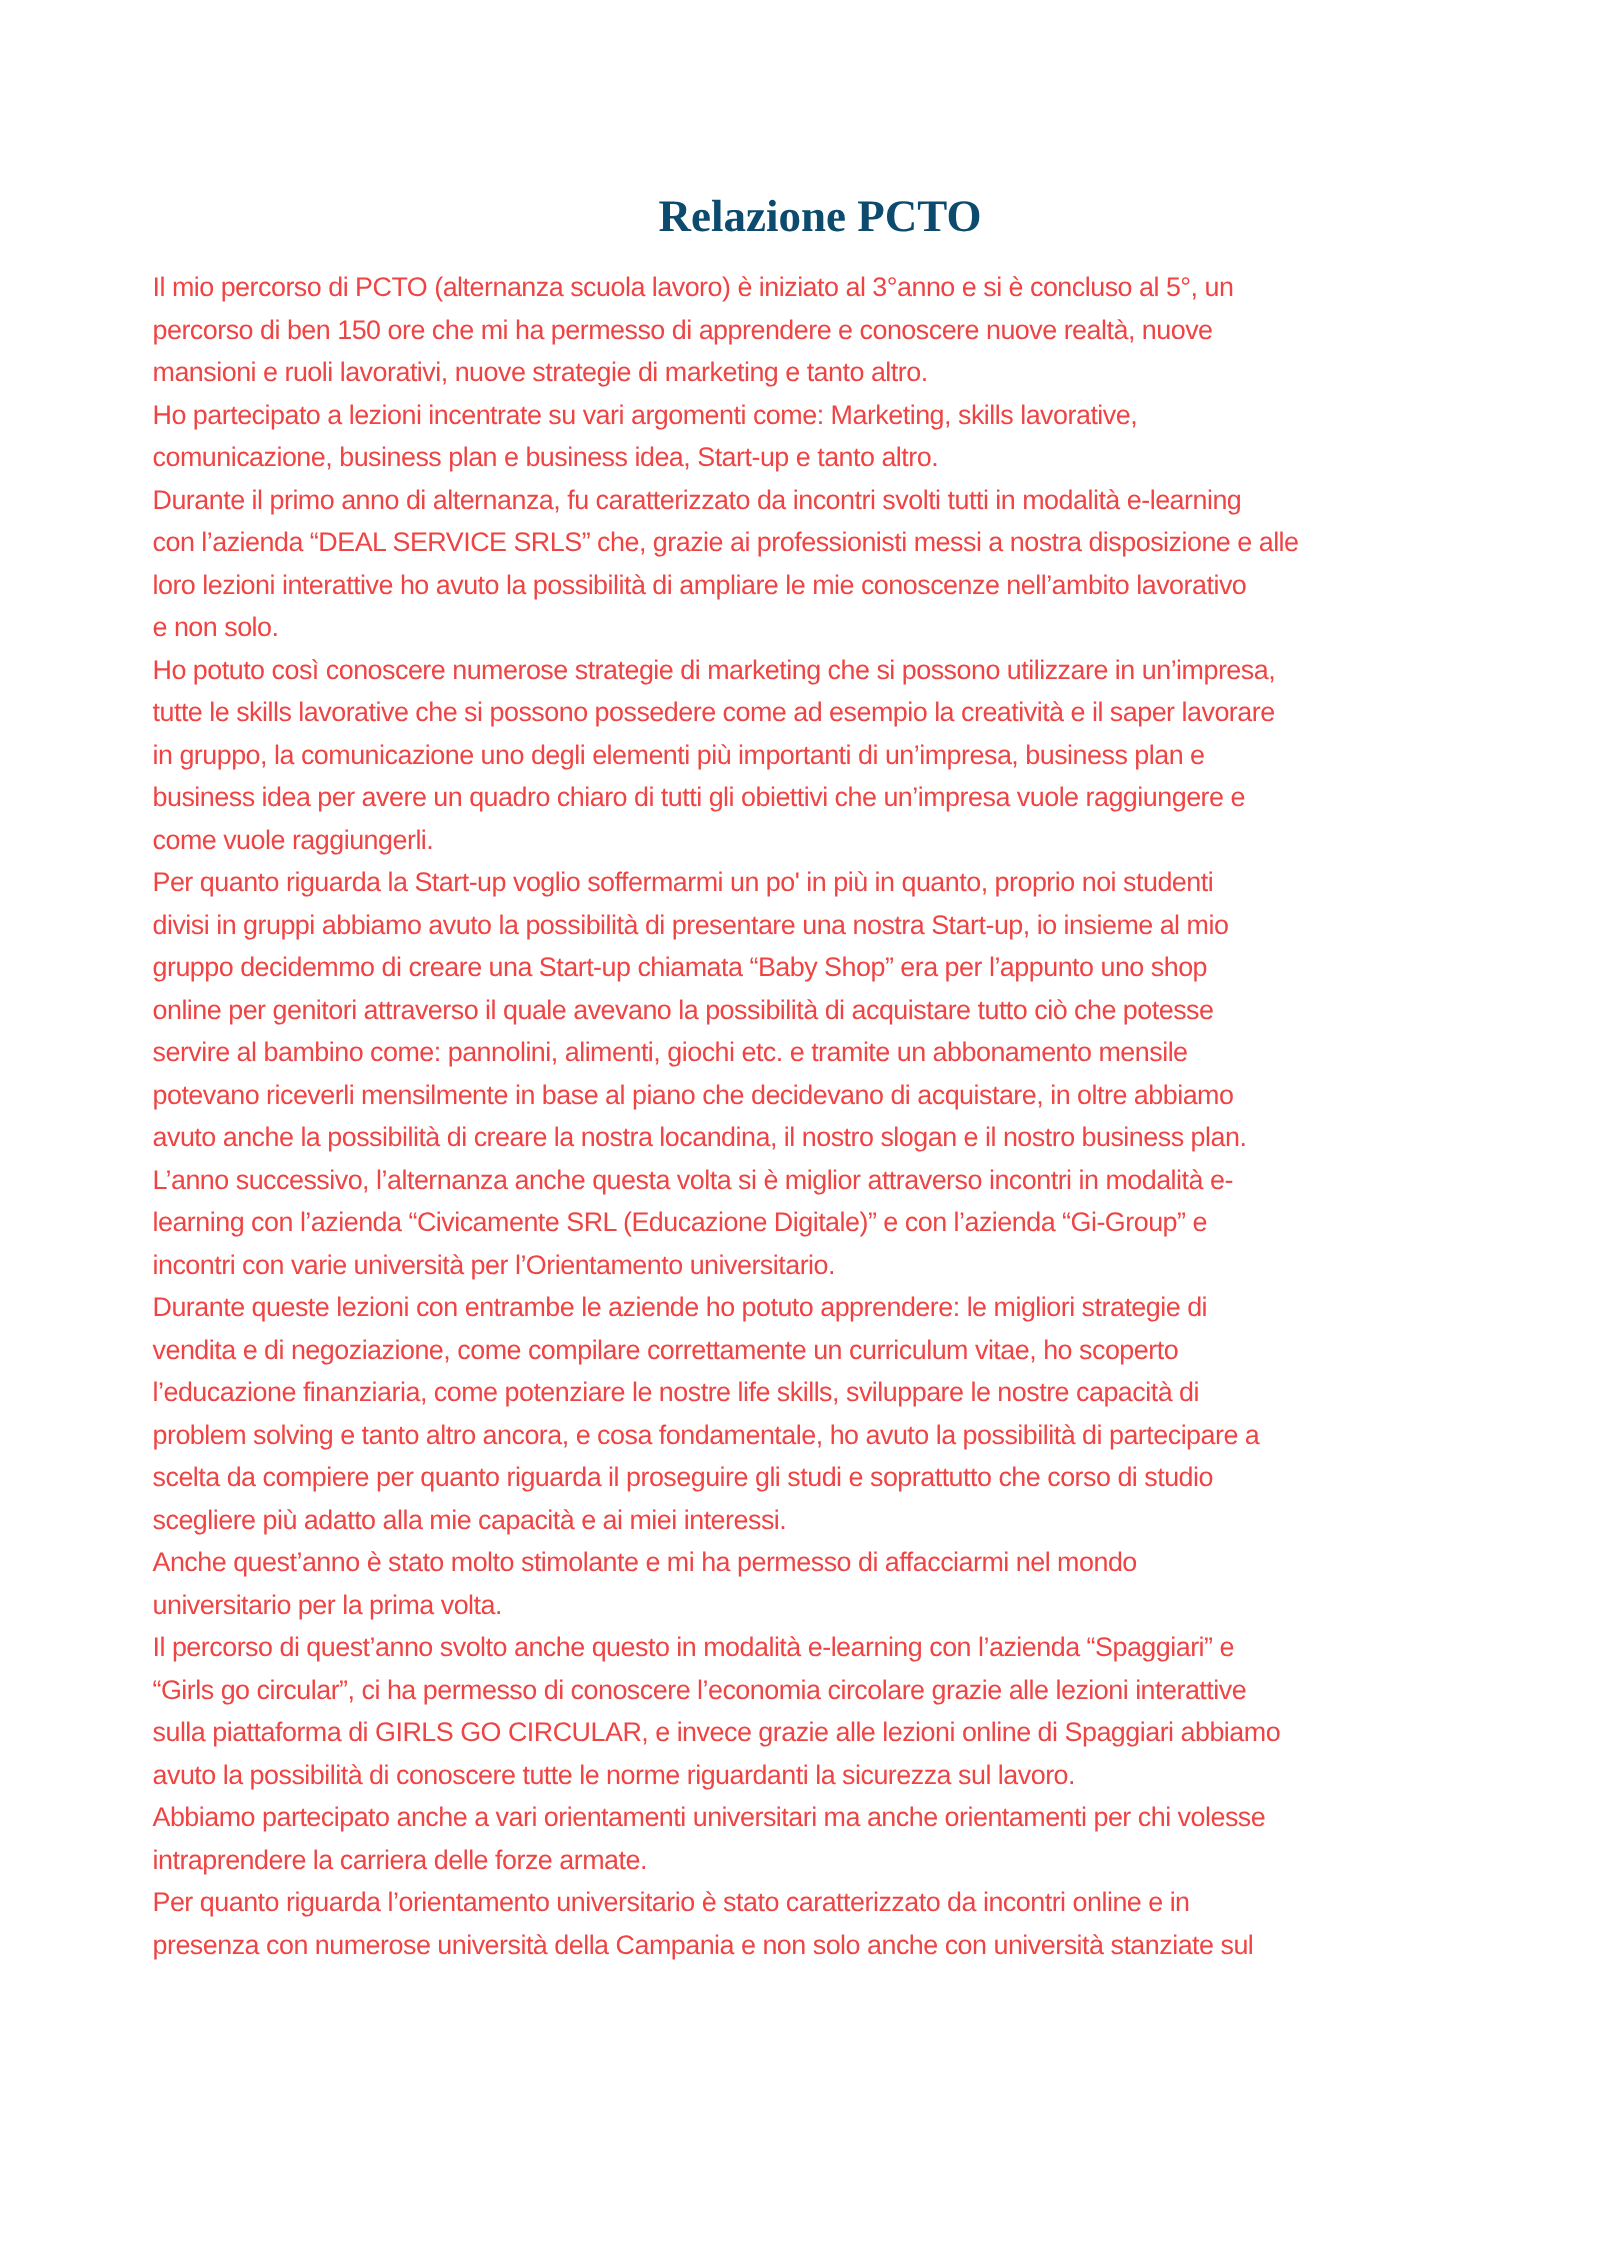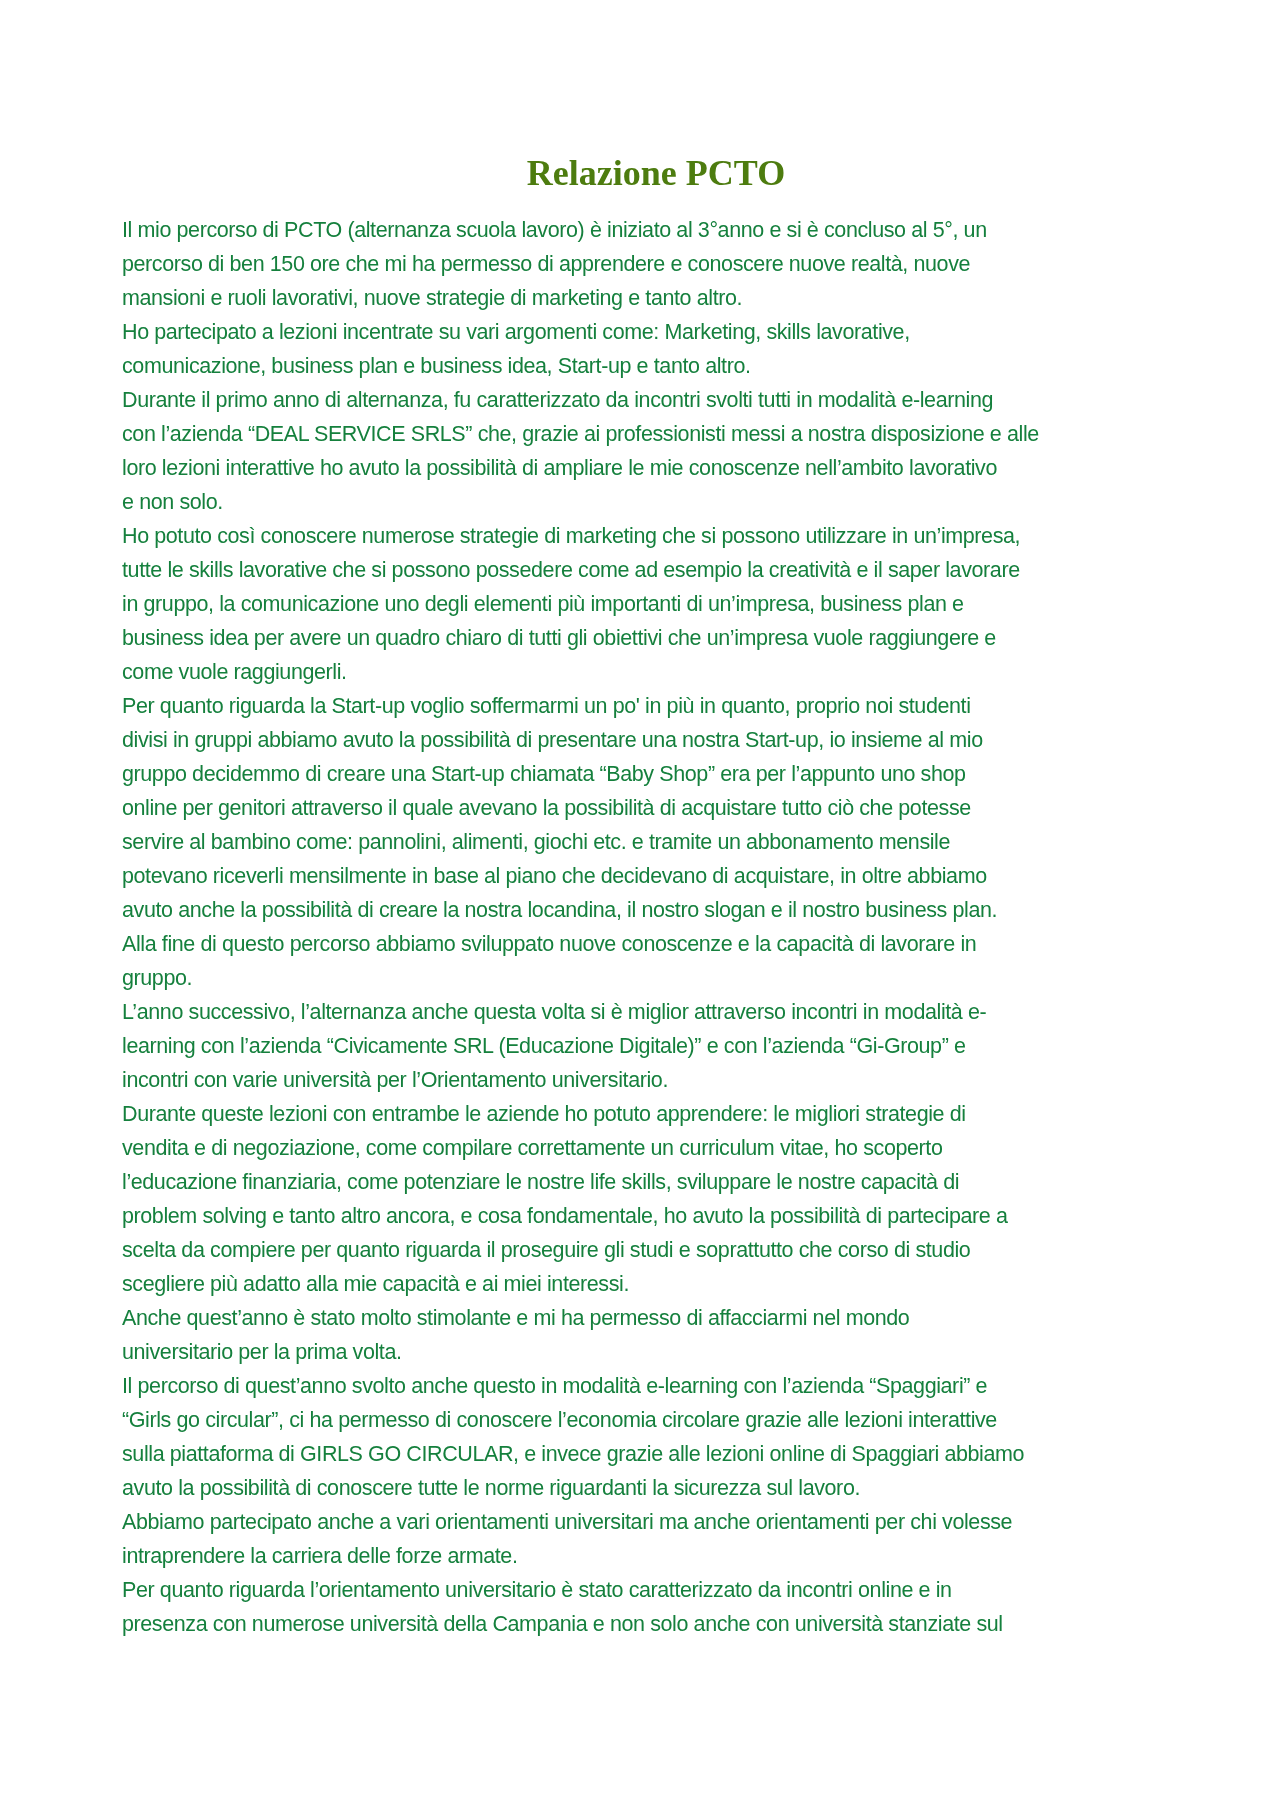--- a/index.html
+++ b/index.html
@@ -38,23 +38,23 @@
     line-height: 34px;
     white-space: nowrap;
   }
 </style>
 </head>
 <body style="background: rgb(255, 255, 255);">
 
 <div class="page">
   <div class="content">
 
-    <h1 class="doc-title" style="color: #4d7c0f;">Relazione PCTO</h1>
+    <h1 class="doc-title" style="color: #0c4a6e;">Relazione PCTO</h1>
 
-    <div class="doc-body" style="color: #15803d;">
+    <div class="doc-body" style="color: #ef4444;">
 
       <div class="paragraph">
         <div class="line">Il mio percorso di PCTO (alternanza scuola lavoro) è iniziato al 3°anno e si è concluso al 5°, un</div>
         <div class="line">percorso di ben 150 ore che mi ha permesso di apprendere e conoscere nuove realtà, nuove</div>
         <div class="line">mansioni e ruoli lavorativi, nuove strategie di marketing e tanto altro.</div>
       </div>
 
       <div class="paragraph">
         <div class="line">Ho partecipato a lezioni incentrate su vari argomenti come: Marketing, skills lavorative,</div>
         <div class="line">comunicazione, business plan e business idea, Start-up e tanto altro.</div>
@@ -78,24 +78,20 @@
       <div class="paragraph">
         <div class="line">Per quanto riguarda la Start-up voglio soffermarmi un po' in più in quanto, proprio noi studenti</div>
         <div class="line">divisi in gruppi abbiamo avuto la possibilità di presentare una nostra Start-up, io insieme al mio</div>
         <div class="line">gruppo decidemmo di creare una Start-up chiamata “Baby Shop” era per l’appunto uno shop</div>
         <div class="line">online per genitori attraverso il quale avevano la possibilità di acquistare tutto ciò che potesse</div>
         <div class="line">servire al bambino come: pannolini, alimenti, giochi etc. e tramite un abbonamento mensile</div>
         <div class="line">potevano riceverli mensilmente in base al piano che decidevano di acquistare, in oltre abbiamo</div>
         <div class="line">avuto anche la possibilità di creare la nostra locandina, il nostro slogan e il nostro business plan.</div>
       </div>
 
-      <div class="paragraph">
-        <div class="line">Alla fine di questo percorso abbiamo sviluppato nuove conoscenze e la capacità di lavorare in</div>
-        <div class="line">gruppo.</div>
-      </div>
 
       <div class="paragraph">
         <div class="line">L’anno successivo, l’alternanza anche questa volta si è miglior attraverso incontri in modalità e-</div>
         <div class="line">learning con l’azienda “Civicamente SRL (Educazione Digitale)” e con l’azienda “Gi-Group” e</div>
         <div class="line">incontri con varie università per l’Orientamento universitario.</div>
       </div>
 
       <div class="paragraph">
         <div class="line">Durante queste lezioni con entrambe le aziende ho potuto apprendere: le migliori strategie di</div>
         <div class="line">vendita e di negoziazione, come compilare correttamente un curriculum vitae, ho scoperto</div>

